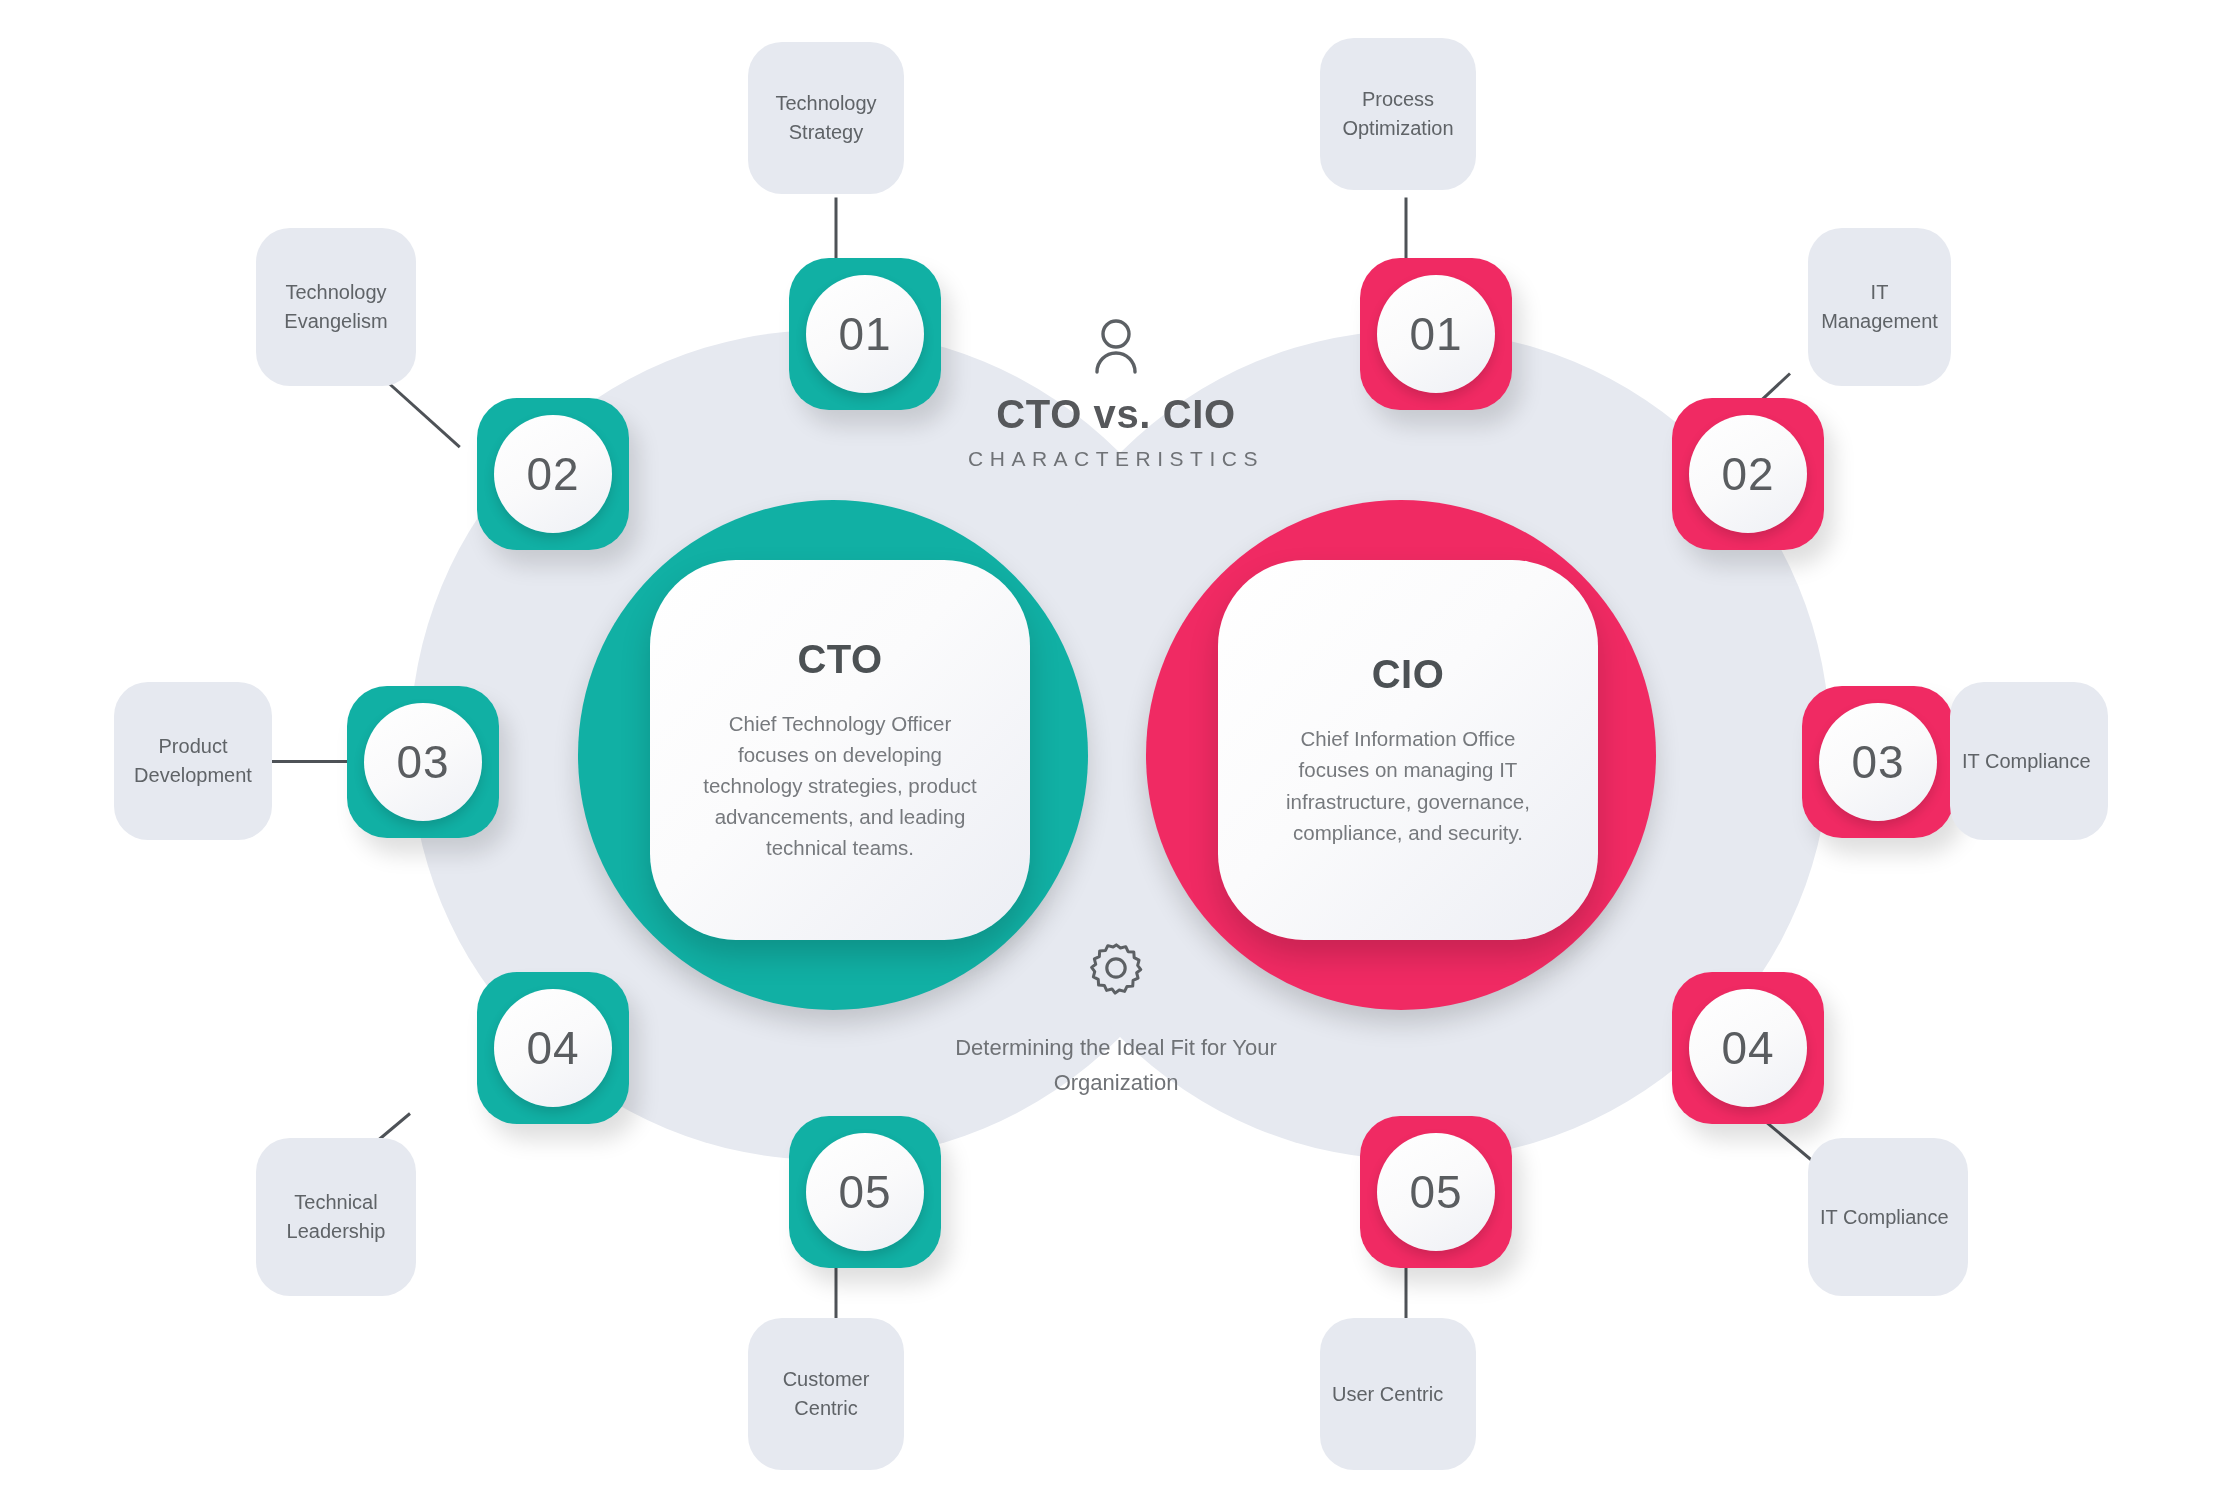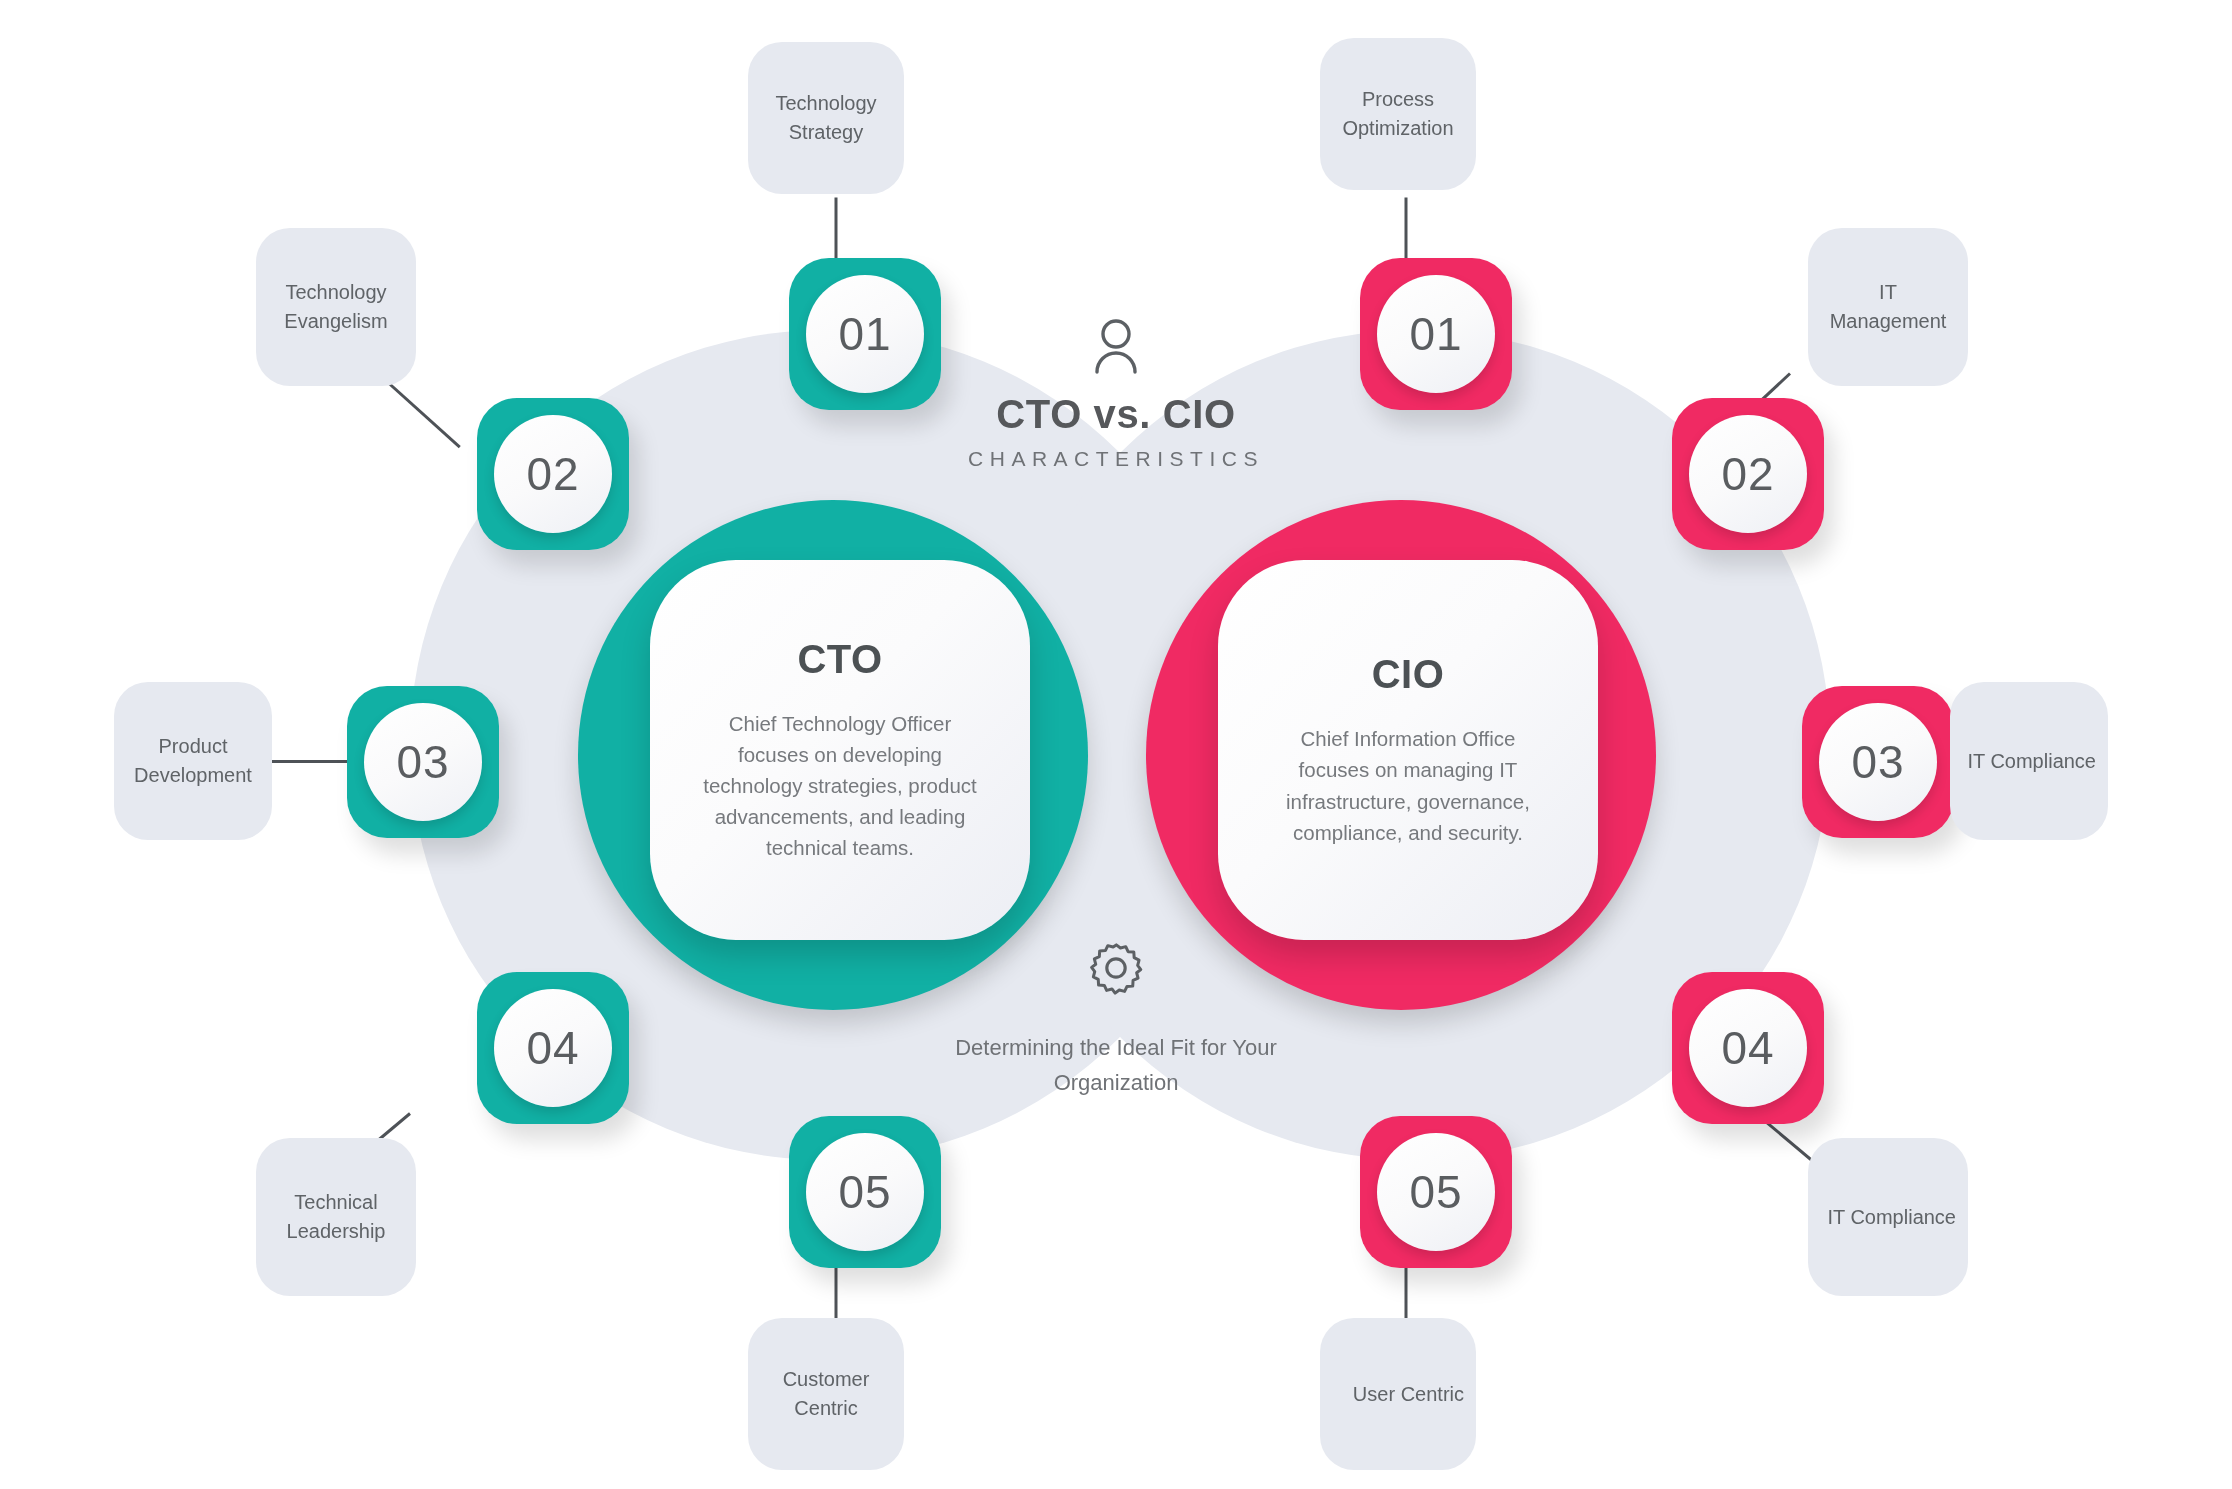--- a/index.html
+++ b/index.html
@@ -92,21 +92,21 @@
     box-shadow:0 6px 12px rgba(0,0,0,0.14);
     display:flex;align-items:center;justify-content:center;
     font-size:46px;color:#5a5d60;letter-spacing:1px;
   }
 
   
   .chip{
     position:absolute;
     background:#e6e9f0;
     border-radius:34px;
-    display:flex;align-items:center;justify-content:flex-end;
+    display:flex;align-items:center;justify-content:flex-start;
     text-align:center;
     color:#5f6367;
     font-size:20px;
     line-height:1.45;
     padding:0 12px;
     box-sizing:border-box;
   }
 
   
   .connector{
@@ -189,21 +189,21 @@
   <div class="badge pink" style="left:1632px;top:972px;">
     <div class="disc">04</div>
   </div>
   <div class="badge pink" style="left:1320px;top:1116px;">
     <div class="disc">05</div>
   </div>
 
   <div class="chip" style="left:1320px;top:38px;width:156px;height:152px;">
     <span>Process Optimization</span>
   </div>
-  <div class="chip" style="left:1808px;top:228px;width:160px;height:158px;">
+  <div class="chip" style="left:1808px;top:228px;width:143px;height:158px;">
     <span>IT Management</span>
   </div>
   <div class="chip" style="left:1950px;top:682px;width:158px;height:158px;">
     <span>IT Compliance</span>
   </div>
   <div class="chip" style="left:1808px;top:1138px;width:160px;height:158px;">
     <span>IT Compliance</span>
   </div>
   <div class="chip" style="left:1320px;top:1318px;width:156px;height:152px;">
     <span>User Centric</span>

